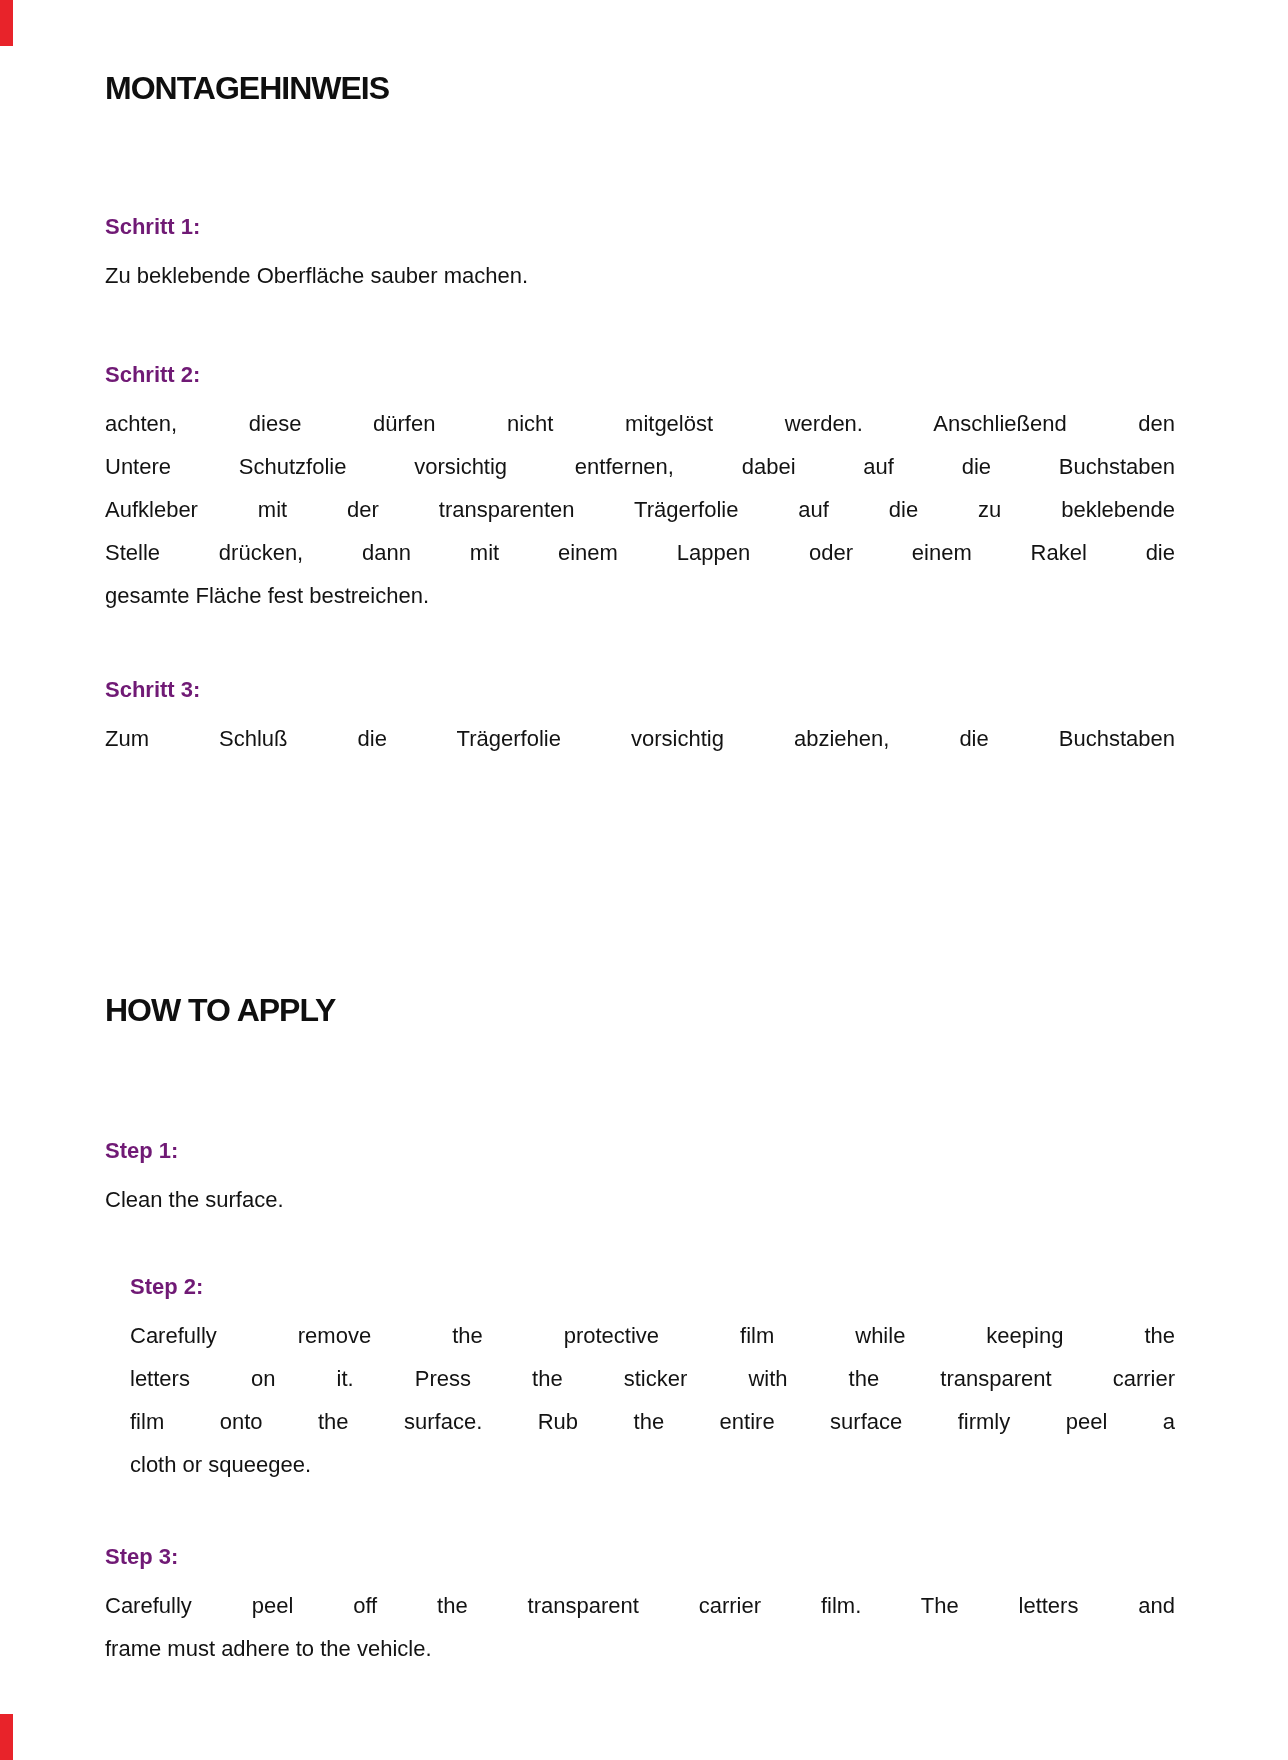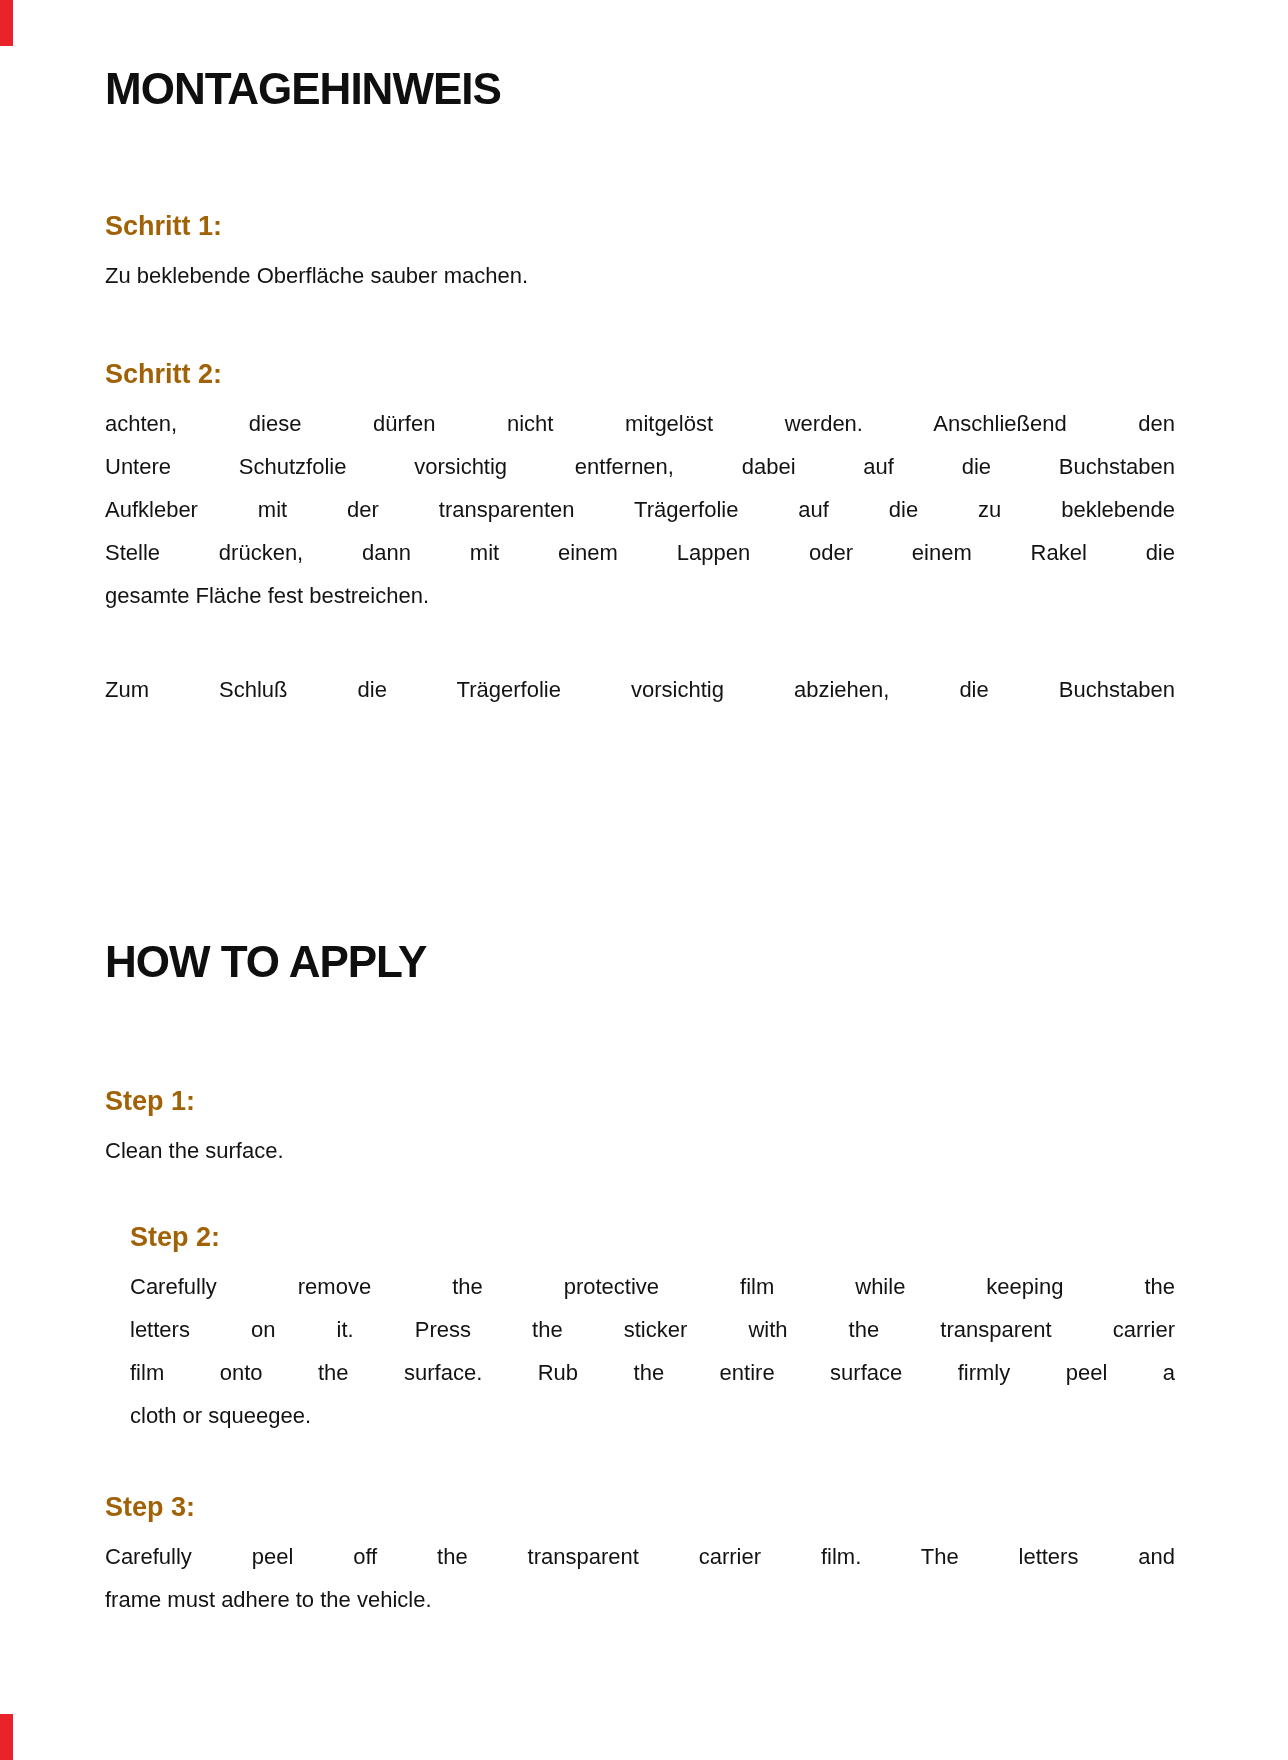--- a/index.html
+++ b/index.html
@@ -25,44 +25,44 @@
   .edge-marker.top { top: 0; }
   .edge-marker.bottom { bottom: 0; }
 
   .column {
     position: absolute;
     left: 105px;
     top: 0;
     width: 1070px;
   }
   h1 {
-    font-size: 44px;
+    font-size: 32px;
     line-height: 45px;
     font-weight: 700;
     letter-spacing: -1px;
     margin: 0;
     color: #0f0f0f;
   }
   .h1-de { margin-top: 66px; }
   .h1-en { margin-top: 228px; }
 
   .step-block { margin: 0; }
   .block-1 { margin-top: 94px; }
   .block-2 { margin-top: 56px; }
   .block-3 { margin-top: 51px; }
   .block-4 { margin-top: 96px; }
   .block-5 { margin-top: 44px; margin-left: 25px; }
   .block-6 { margin-top: 49px; }
 
   .step-heading {
-    font-size: 27px;
+    font-size: 22px;
     line-height: 43px;
     font-weight: 700;
     margin: 0 0 6px 0;
-    color: #a16207;
+    color: #701a75;
   }
   .line {
     font-size: 22px;
     line-height: 43px;
     font-weight: 400;
     margin: 0;
     white-space: normal;
   }
   .jline {
     text-align: justify;
@@ -87,20 +87,21 @@
   <div class="step-block block-2">
     <div class="step-heading">Schritt 2:</div>
     <div class="line jline">achten, diese dürfen nicht mitgelöst werden. Anschließend den</div>
     <div class="line jline">Untere Schutzfolie vorsichtig entfernen, dabei auf die Buchstaben</div>
     <div class="line jline">Aufkleber mit der transparenten Trägerfolie auf die zu beklebende</div>
     <div class="line jline">Stelle drücken, dann mit einem Lappen oder einem Rakel die</div>
     <div class="line">gesamte Fläche fest bestreichen.</div>
   </div>
 
   <div class="step-block block-3">
+    <div class="step-heading">Schritt 3:</div>
     <div class="line jline">Zum Schluß die Trägerfolie vorsichtig abziehen, die Buchstaben</div>
   </div>
 
   <h1 class="h1-en">HOW TO APPLY</h1>
 
   <div class="step-block block-4">
     <div class="step-heading">Step 1:</div>
     <div class="line">Clean the surface.</div>
   </div>
 

